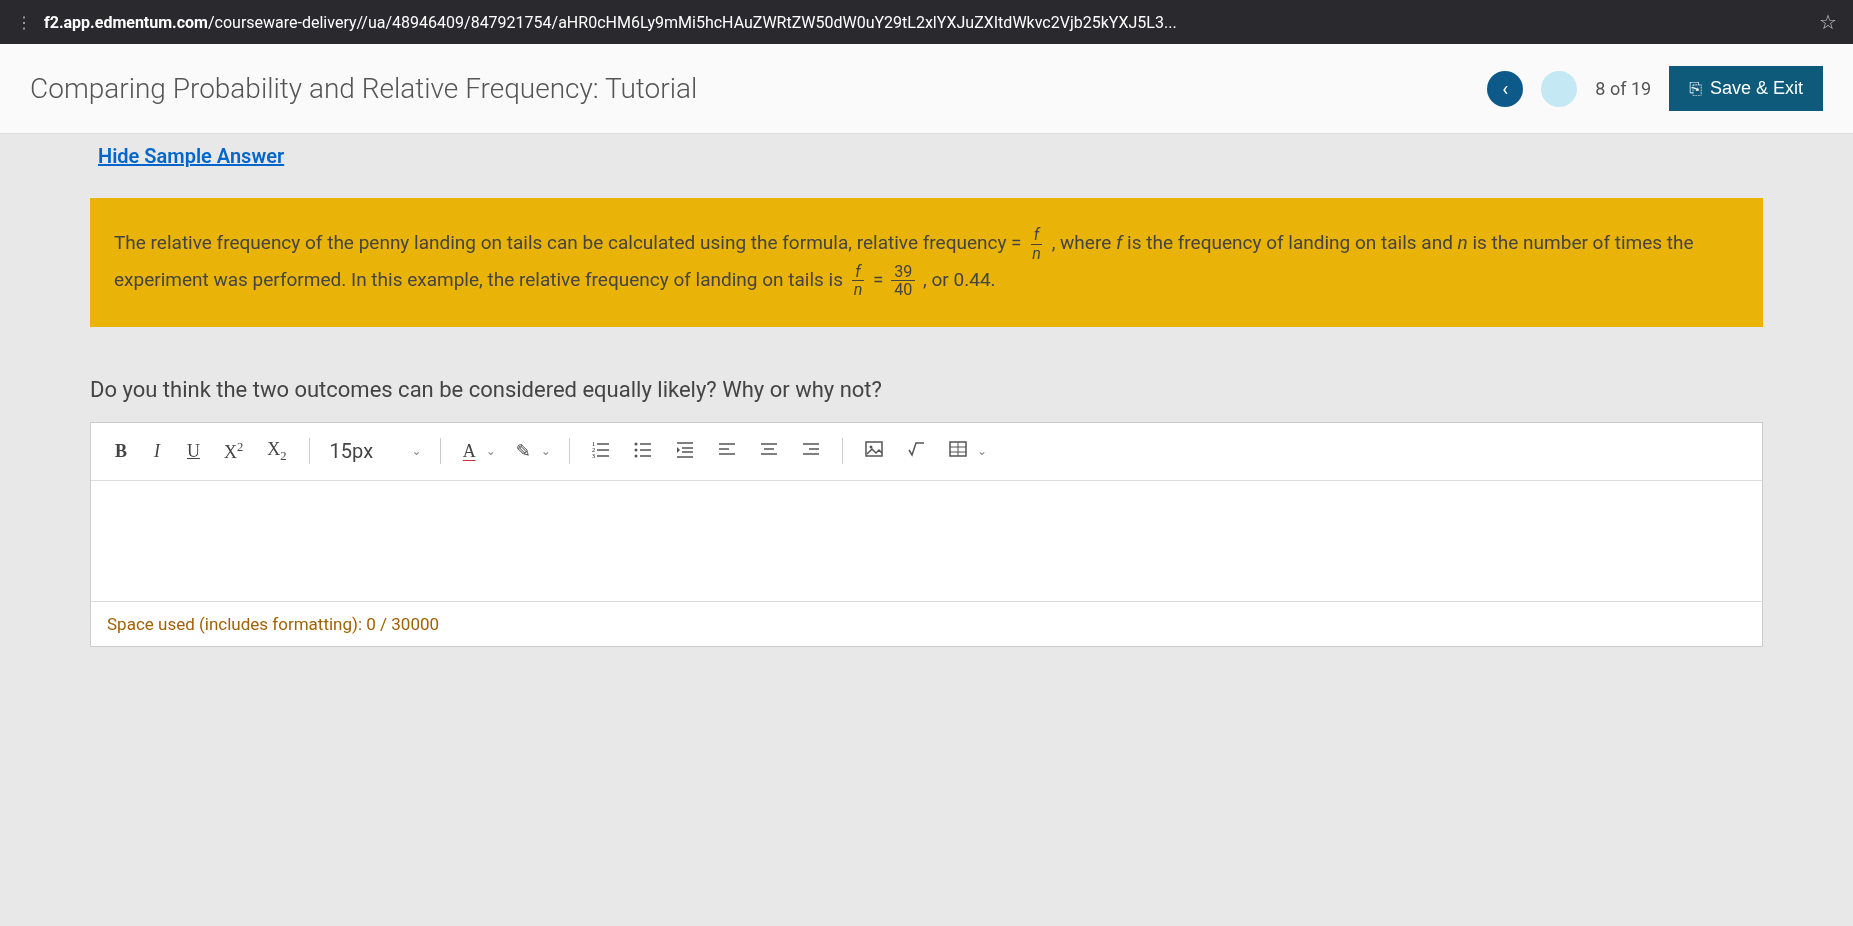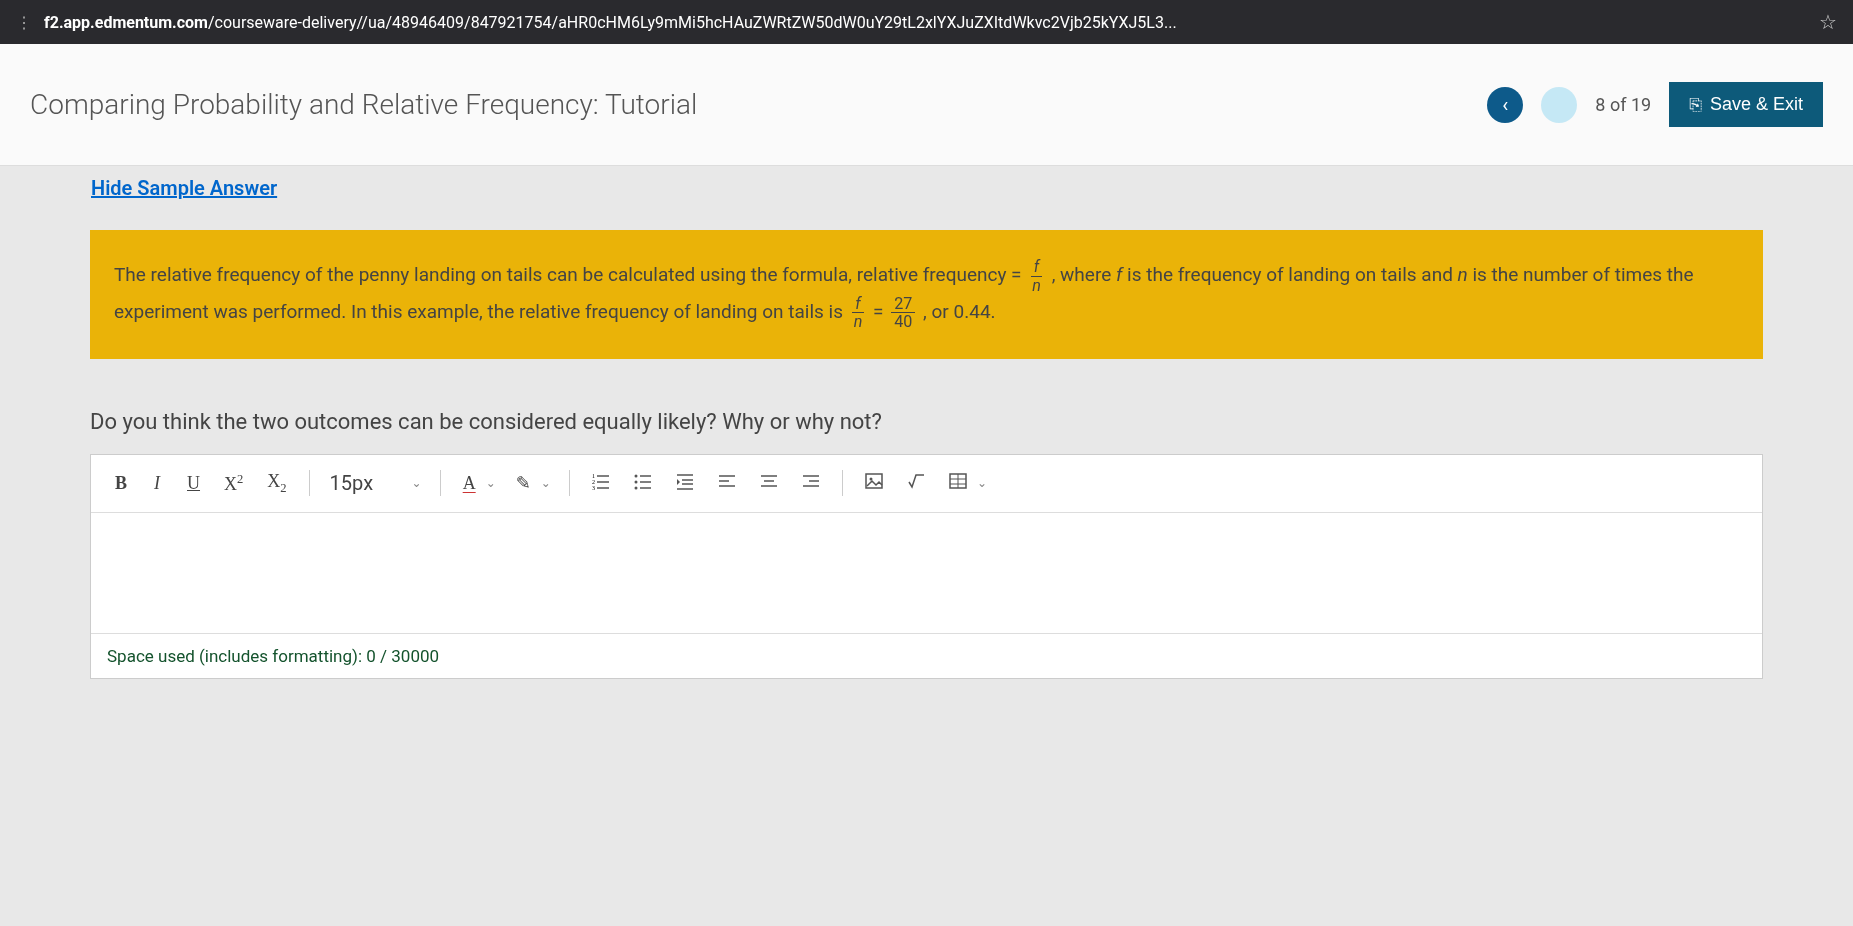--- a/index.html
+++ b/index.html
@@ -15,21 +15,21 @@
       display: flex;
       align-items: center;
       gap: 12px;
       font-size: 16px;
     }
     .browser-bar .url-domain { color: #fff; font-weight: bold; }
     .browser-bar .url-path { color: #ffffff; }
     .star-icon { color: #ccc; margin-left: auto; font-size: 20px; }
     .page-header {
       background: #fafafa;
-      padding: 38px 30px;
+      padding: 22px 30px;
       display: flex;
       align-items: center;
       justify-content: space-between;
       border-bottom: 1px solid #ddd;
     }
     .page-title {
       font-size: 28px;
       font-weight: 300;
       color: #555;
     }
@@ -65,21 +65,21 @@
     .content {
       padding: 0 90px 30px 90px;
     }
     .hide-link {
       color: #0066cc;
       text-decoration: underline;
       font-size: 20px;
       font-weight: 600;
       cursor: pointer;
       display: inline-block;
-      margin: 10px 0 30px 1px;
+      margin: 10px 0 30px 8px;
     }
     .sample-answer {
       background: #eab308;
       padding: 28px 24px;
       color: #444;
       font-size: 19px;
       line-height: 1.7;
       margin-bottom: 50px;
     }
     .fraction {
@@ -141,21 +141,21 @@
     }
     .dropdown-caret { font-size: 12px; color: #888; margin-left: -4px; margin-right: 6px; }
     .color-a { text-decoration: underline; text-decoration-color: #cc3333; text-underline-offset: 3px; }
     .editor-body {
       min-height: 120px;
       padding: 12px;
     }
     .space-used {
       border-top: 1px solid #ddd;
       padding: 12px 16px;
-      color: #14532d;
+      color: #a16207;
       font-size: 17px;
     }
     .sup { font-size: 0.7em; vertical-align: super; }
     .sub { font-size: 0.7em; vertical-align: sub; }
   </style>
 </head>
 <body>
 
 <div class="browser-bar">
   <span>⋮</span>
@@ -193,21 +193,21 @@
     <span class="italic">f</span>
     <span> is the frequency of landing on tails and </span>
     <span class="italic">n</span>
     <span> is the number of times the experiment was performed. In this example, the relative frequency of landing on tails is </span>
     <span class="fraction">
       <span class="num italic">f</span>
       <span class="den italic">n</span>
     </span>
     <span> = </span>
     <span class="fraction">
-      <span class="num">27</span>
+      <span class="num">39</span>
       <span class="den">40</span>
     </span>
     <span> , or 0.44.</span>
   </div>
 
   <div class="question">Do you think the two outcomes can be considered equally likely? Why or why not?</div>
 
   <div class="editor">
     <div class="toolbar">
       <span class="tb-btn tb-bold">B</span>

